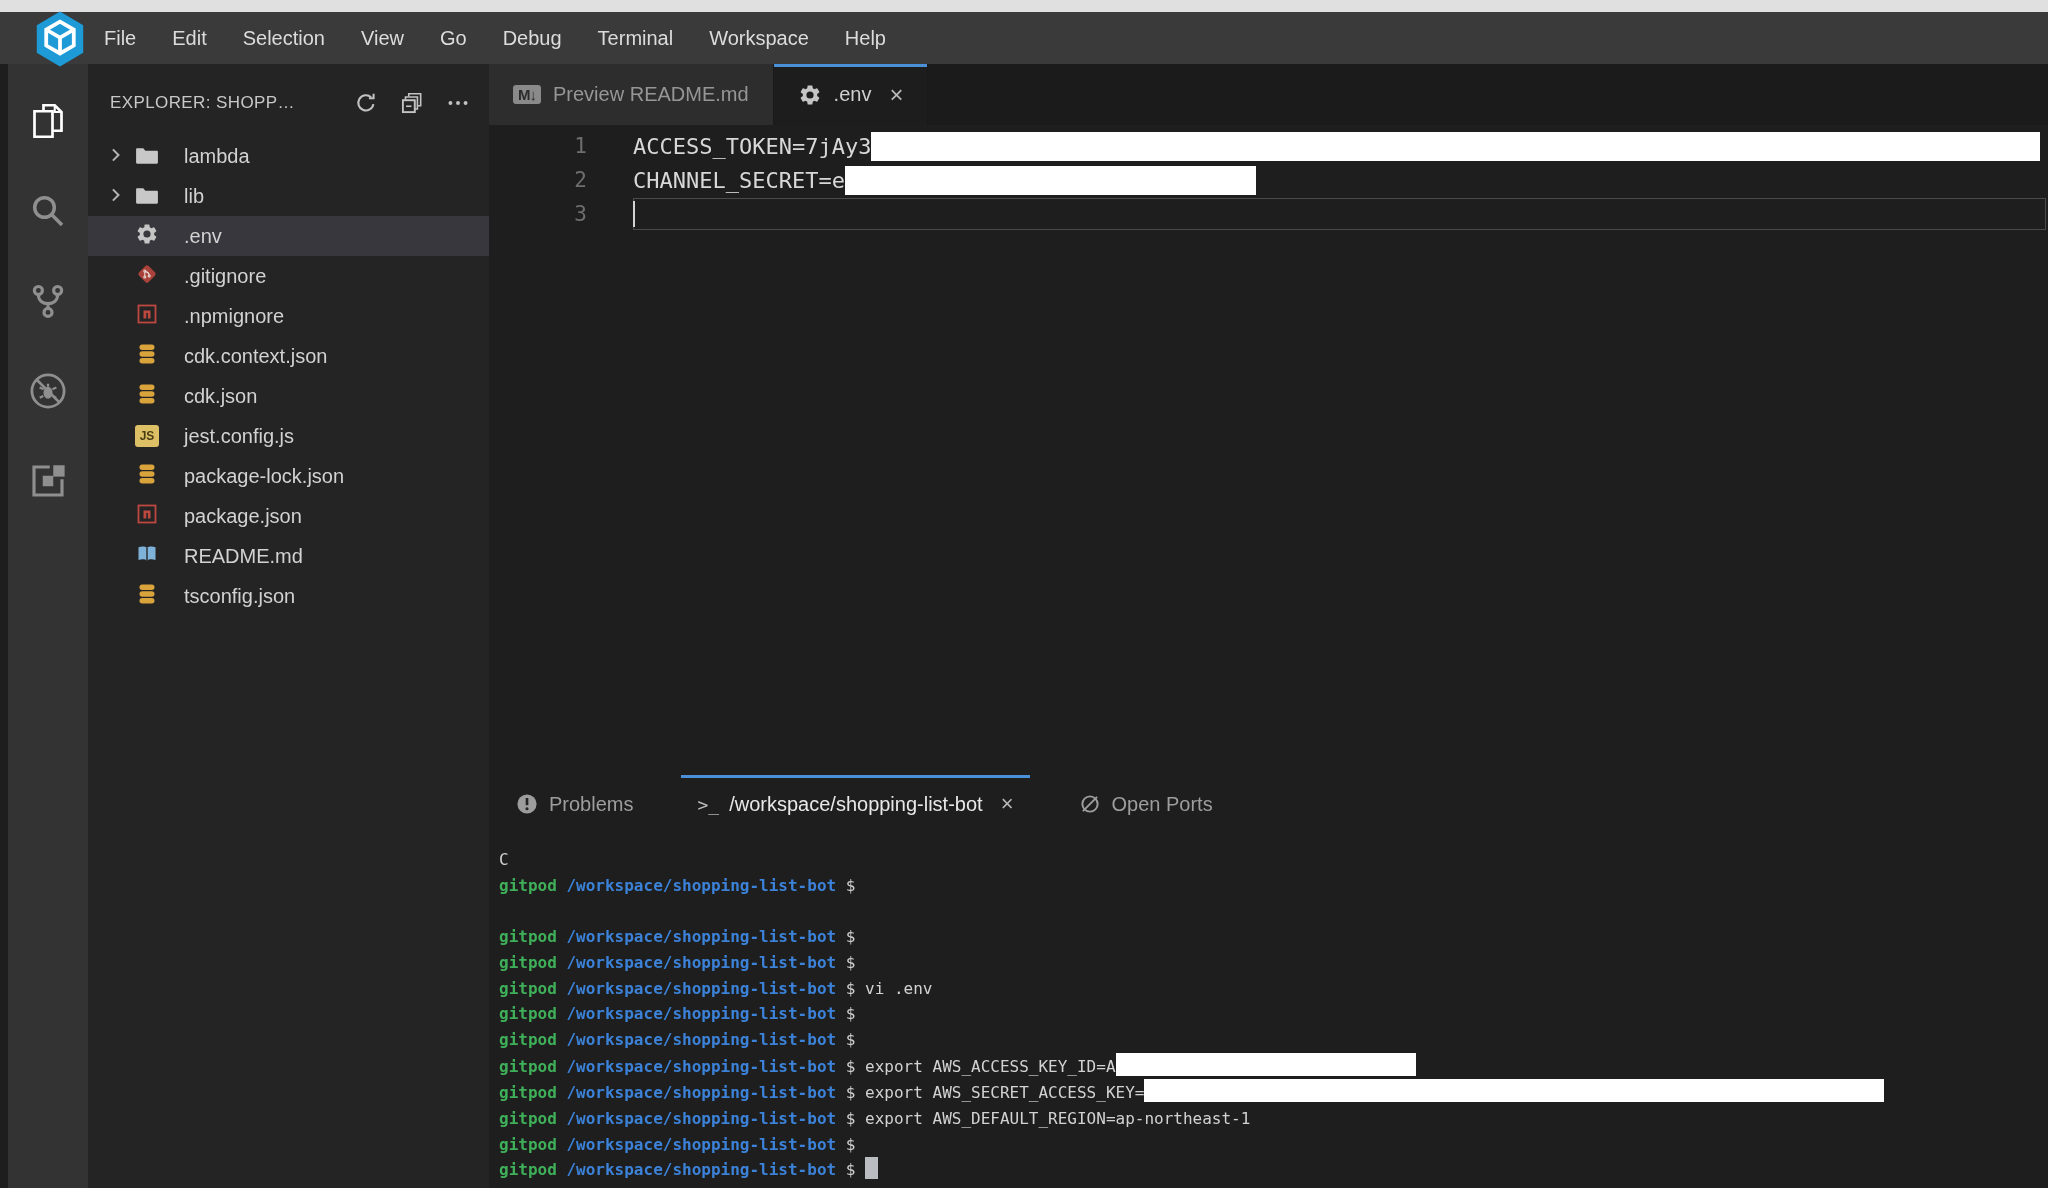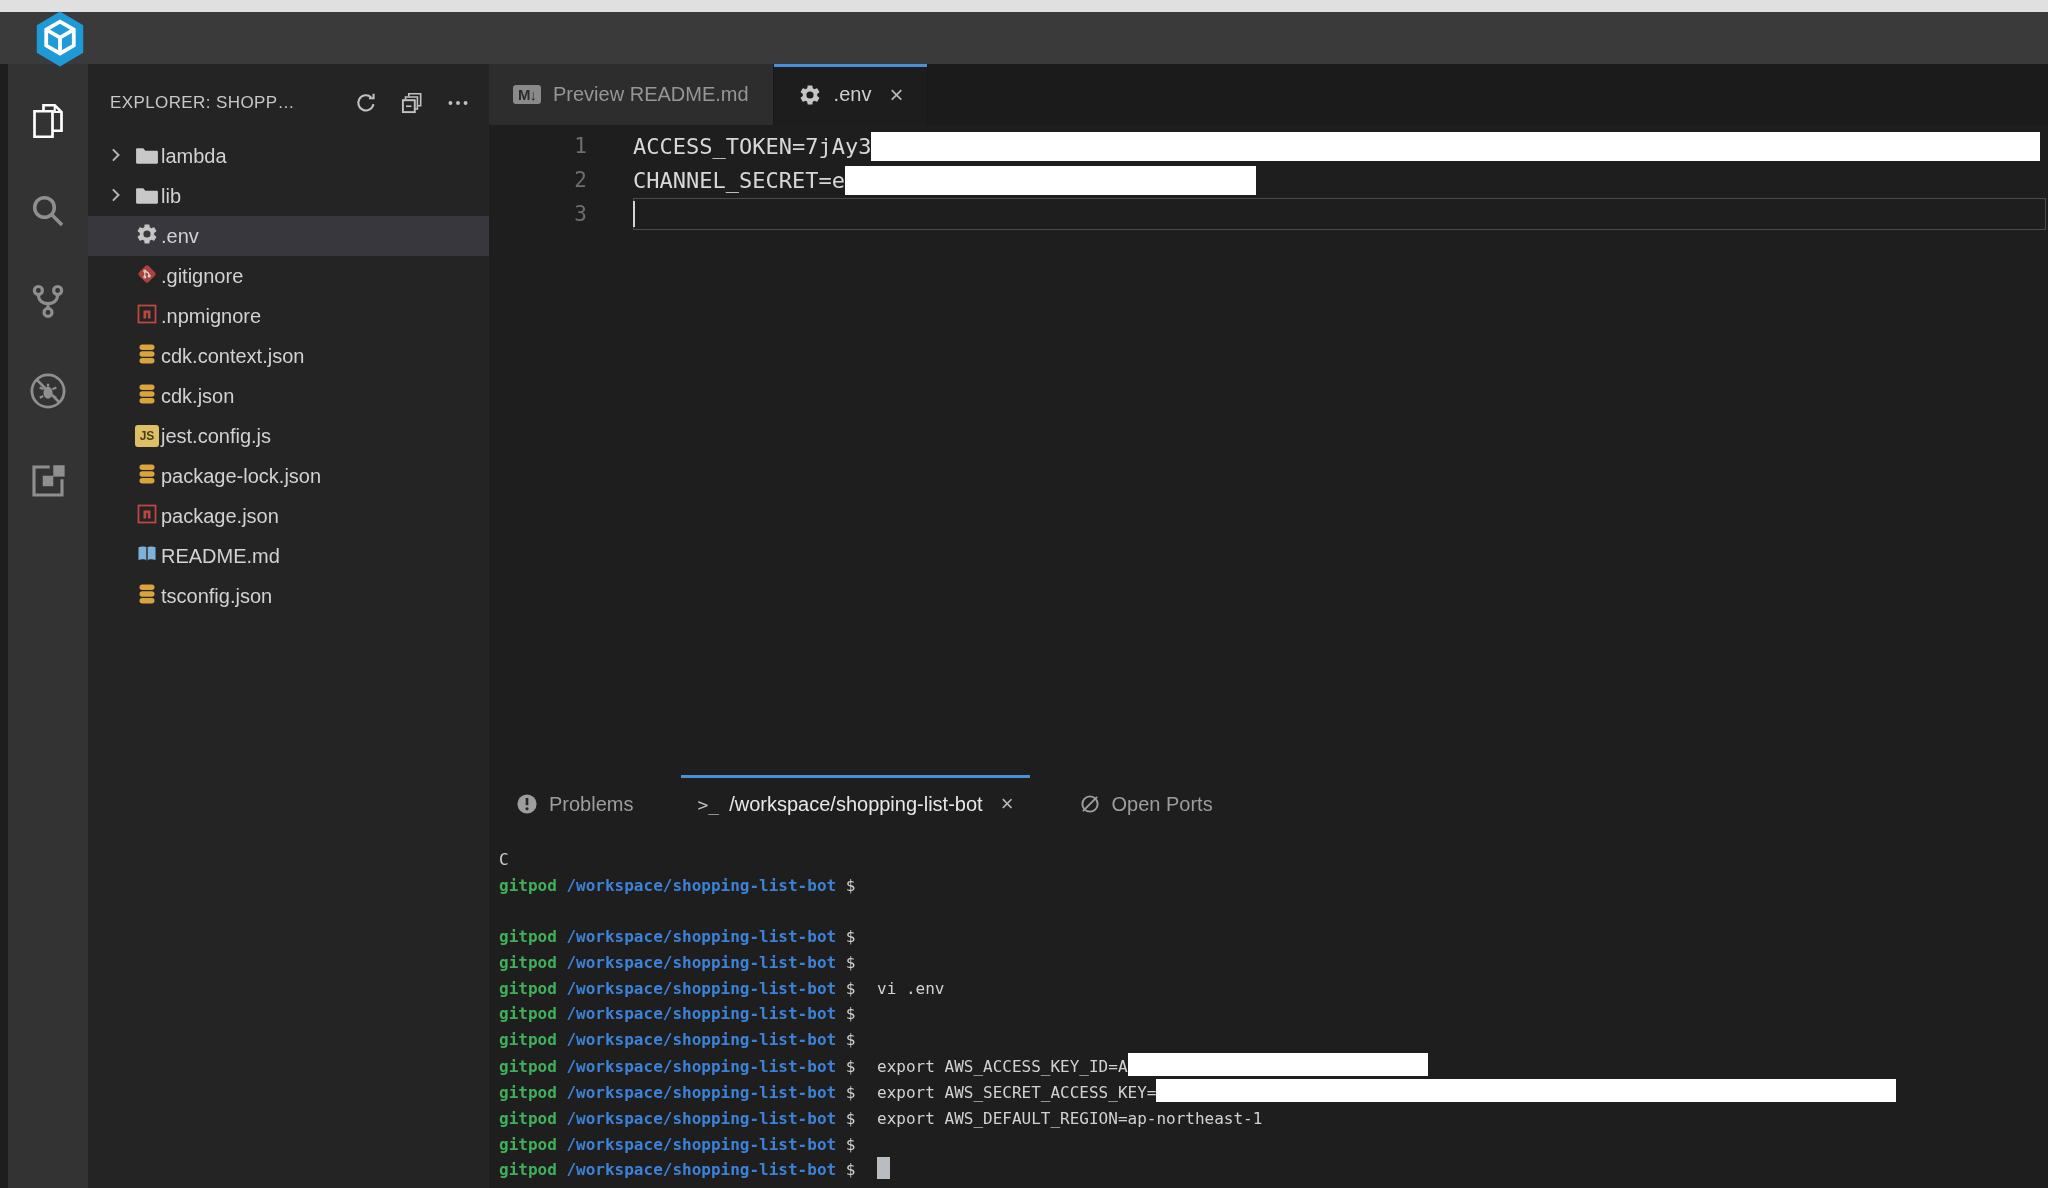--- a/index.html
+++ b/index.html
@@ -27,21 +27,21 @@
   .explorer-header { display:flex; align-items:center; padding:26px 18px 14px 22px; }
   .explorer-title { color:#c8c8c8; font-size:17px; letter-spacing:.4px; flex:1; white-space:nowrap; overflow:hidden; }
   .explorer-actions { display:flex; gap:20px; align-items:center; color:#c2c2c2; }
   .explorer-actions .hbtn svg { width:26px; height:26px; display:block; }
   .tree { margin-top:6px; }
   .tree-row { height:40px; display:flex; align-items:center; padding-left:18px; color:#d2d2d2; font-size:20px; }
   .tree-row.selected { background:var(--selected_row_bg); }
   .tree-row .chev { width:22px; height:22px; margin-right:6px; color:#b5b5b5; flex:none; }
   .tree-row .chev svg { width:20px; height:20px; }
   .tree-row .spacer { width:28px; flex:none; }
-  .tree-row .ficon { width:26px; height:26px; margin-right:1px; display:flex; align-items:center; justify-content:center; flex:none; }
+  .tree-row .ficon { width:26px; height:26px; margin-right:24px; display:flex; align-items:center; justify-content:center; flex:none; }
   .tree-row .ficon svg { width:24px; height:24px; }
   .js-badge { width:24px; height:22px; background:var(--js_yellow); color:#4a3d12; font-size:12px; font-weight:bold;
     display:flex; align-items:center; justify-content:center; border-radius:3px; font-family:"Liberation Sans",sans-serif; }
   
   .editor-col { flex:1; display:flex; flex-direction:column; min-width:0; }
   .tabbar { height:61px; background:#1b1b1b; display:flex; flex:none; }
   .etab { display:flex; align-items:center; gap:12px; padding:0 24px; font-size:20px; background:var(--tab_inactive_bg);
     color:#969696; border-right:1px solid #191919; position:relative; }
   .etab.active { background:var(--tab_active_bg); color:#cfcfcf; }
   .etab.active::before { content:""; position:absolute; top:0; left:0; right:0; height:3px; background:var(--accent_blue); }
@@ -65,39 +65,50 @@
   .ptab.active { color:#e8e8e8; }
   .ptab.active::before { content:""; position:absolute; top:0; left:-10px; right:-10px; height:3px; background:var(--accent_blue); }
   .ptab .picon svg { width:24px; height:24px; display:block; }
   .ptab .tprompt { font-family:"DejaVu Sans Mono", monospace; font-size:18px; color:#bdbdbd; }
   .ptab .close { font-size:22px; color:#b9b9b9; margin-left:8px; }
   
   .terminal { flex:1; padding:14px 0 0 10px; font-family:"DejaVu Sans Mono", monospace; font-size:16px; line-height:25.7px; white-space:pre; }
   .t-user { color:var(--terminal_green); font-weight:bold; }
   .t-path { color:var(--terminal_blue); font-weight:bold; }
   .t-dollar { color:#cfcfcf; }
-  .t-cmd { color:#d2d2d2;margin-left:12px; }
+  .t-cmd { color:#d2d2d2; }
   .t-plain { color:#d2d2d2; }
   .t-redact { display:inline-block; background:var(--redaction); height:23px; vertical-align:text-bottom; }
   .t-cursor { display:inline-block; width:13px; height:22px; background:#b9bcc0; vertical-align:text-bottom; }
 </style>
 </head>
 <body>
 
 <div class="screen">
   <div class="top-strip"></div>
 
   <div class="menubar">
     <div class="logo">
       <svg viewBox="0 0 36 40" width="54" height="58">
         <polygon points="18,1 34,10.5 34,29.5 18,39 2,29.5 2,10.5" fill="#1e9bd7"></polygon>
         <polygon points="18,8 27.5,13.5 27.5,24.5 18,30 8.5,24.5 8.5,13.5" fill="none" stroke="#ffffff" stroke-width="2.6"></polygon>
         <path d="M8.5 13.5L18 19l9.5-5.5M18 19v11" stroke="#ffffff" stroke-width="2.6" fill="none"></path>
       </svg>
     </div>
+    <div class="menu-items" id="menu-items">
+        <div class="menu-item">File</div>
+        <div class="menu-item">Edit</div>
+        <div class="menu-item">Selection</div>
+        <div class="menu-item">View</div>
+        <div class="menu-item">Go</div>
+        <div class="menu-item">Debug</div>
+        <div class="menu-item">Terminal</div>
+        <div class="menu-item">Workspace</div>
+        <div class="menu-item">Help</div>
+      </div>
   </div>
 
   <div class="main">
     <div class="activitybar" id="activitybar">
         <div class="ab-item active">
      <span><svg viewBox="0 0 28 28" fill="none" stroke="currentColor" stroke-width="1.8">
               <path d="M11 3.5h7.5L23 8v12.5H11z"></path>
               <path d="M18.5 3.5V8H23" stroke-width="1.4"></path>
               <path d="M5 7.5h12v17H5z" style="fill:var(--activitybar_bg)"></path>
             </svg></span>

